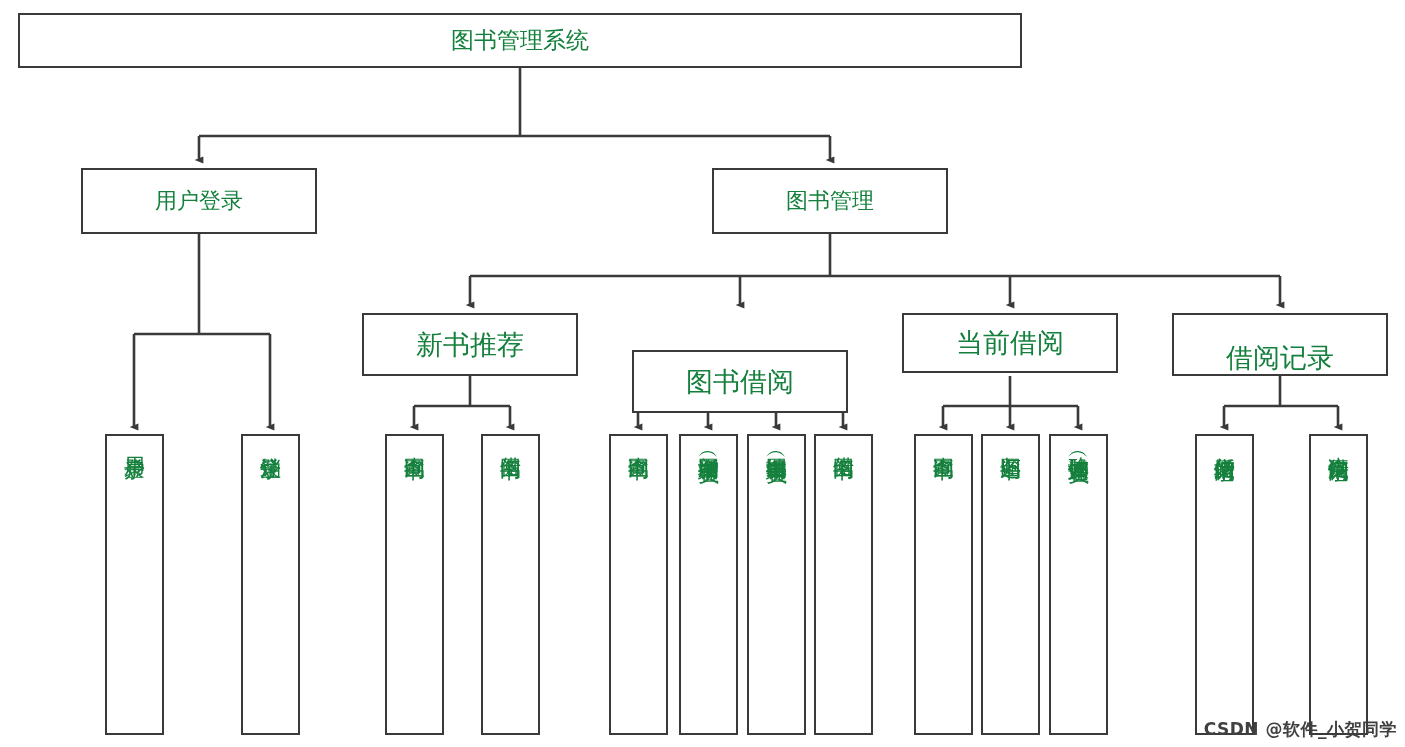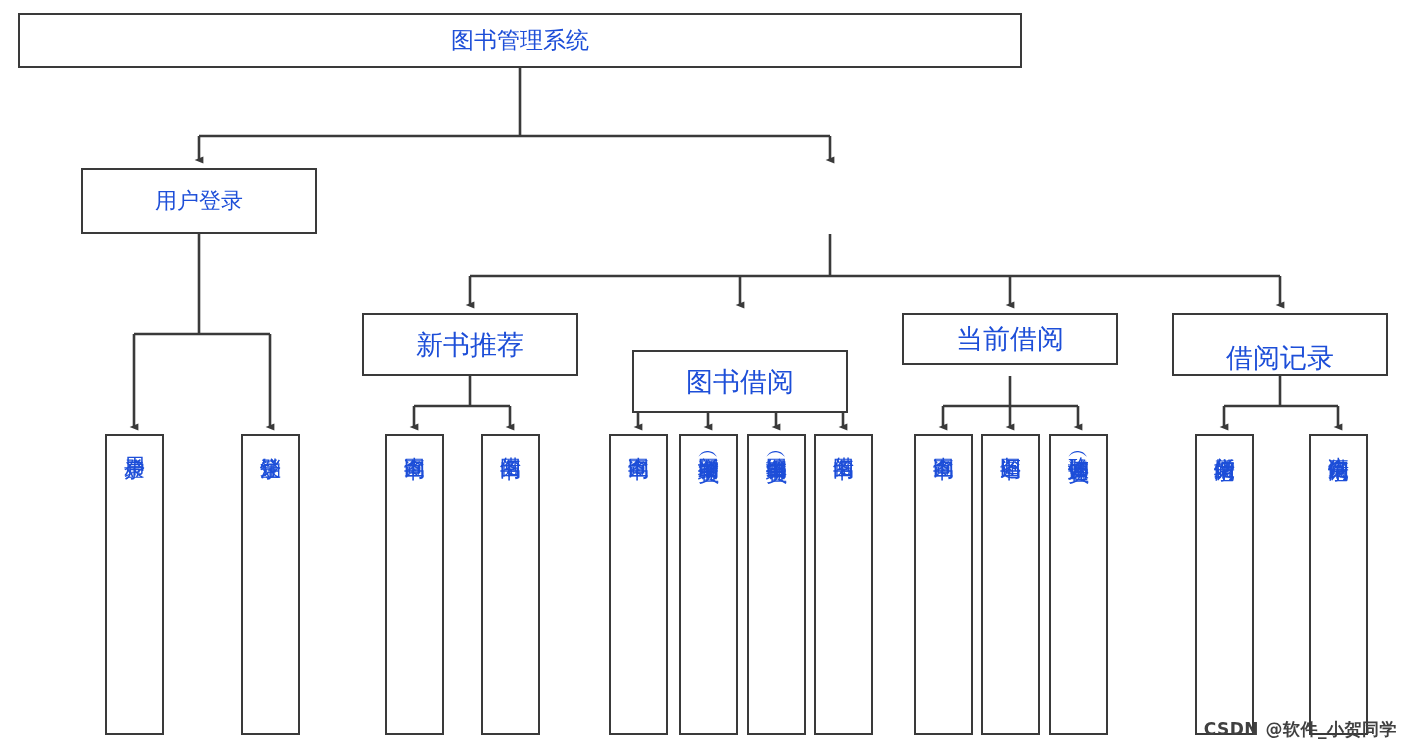--- a/index.html
+++ b/index.html
@@ -26,21 +26,21 @@
     pointer-events: none;
   }
   .node {
     position: absolute;
     box-sizing: border-box;
     border: 2px solid #3a3a3a;
     background: #ffffff;
     display: flex;
     align-items: center;
     justify-content: center;
-    color: #1d4ed8;
+    color: #15803d;
     line-height: 1.18;
   }
   .node .label {
     display: block;
     text-align: center;
     white-space: pre-line;
   }
   .node-root   { font-size: 23px; }
   .node-l2     { font-size: 22px; }
   .node-l3     { font-size: 27px; }
@@ -123,30 +123,33 @@
   </svg>
 
   <div class="node node-root" style="left:18px; top:13px; width:1004px; height:55px;">
     <span class="label">图书管理系统</span>
   </div>
 
   <div class="node node-l2" style="left:81px; top:168px; width:236px; height:66px;">
     <span class="label">用户登录</span>
   </div>
 
+  <div class="node node-l2" style="left:712px; top:168px; width:236px; height:66px;">
+    <span class="label">图书管理</span>
+  </div>
 
   <div class="node node-l3" style="left:362px; top:313px; width:216px; height:63px;">
     <span class="label">新书推荐</span>
   </div>
 
   <div class="node node-l3" style="left:632px; top:313px; width:216px; height:63px;margin-top:37px;">
     <span class="label">图书借阅</span>
   </div>
 
-  <div class="node node-l3" style="left:902px; top:313px; width:216px; height:52px;">
+  <div class="node node-l3" style="left:902px; top:313px; width:216px; height:60px;">
     <span class="label">当前借阅</span>
   </div>
 
   <div class="node node-l3" style="left:1172px; top:313px; width:216px; height:63px;align-items:flex-end;">
     <span class="label">借阅记录</span>
   </div>
 
   <div class="node node-leaf" style="left:105px; top:434px; width:59px; height:301px;">
     <span class="label">用户登录</span>
   </div>

